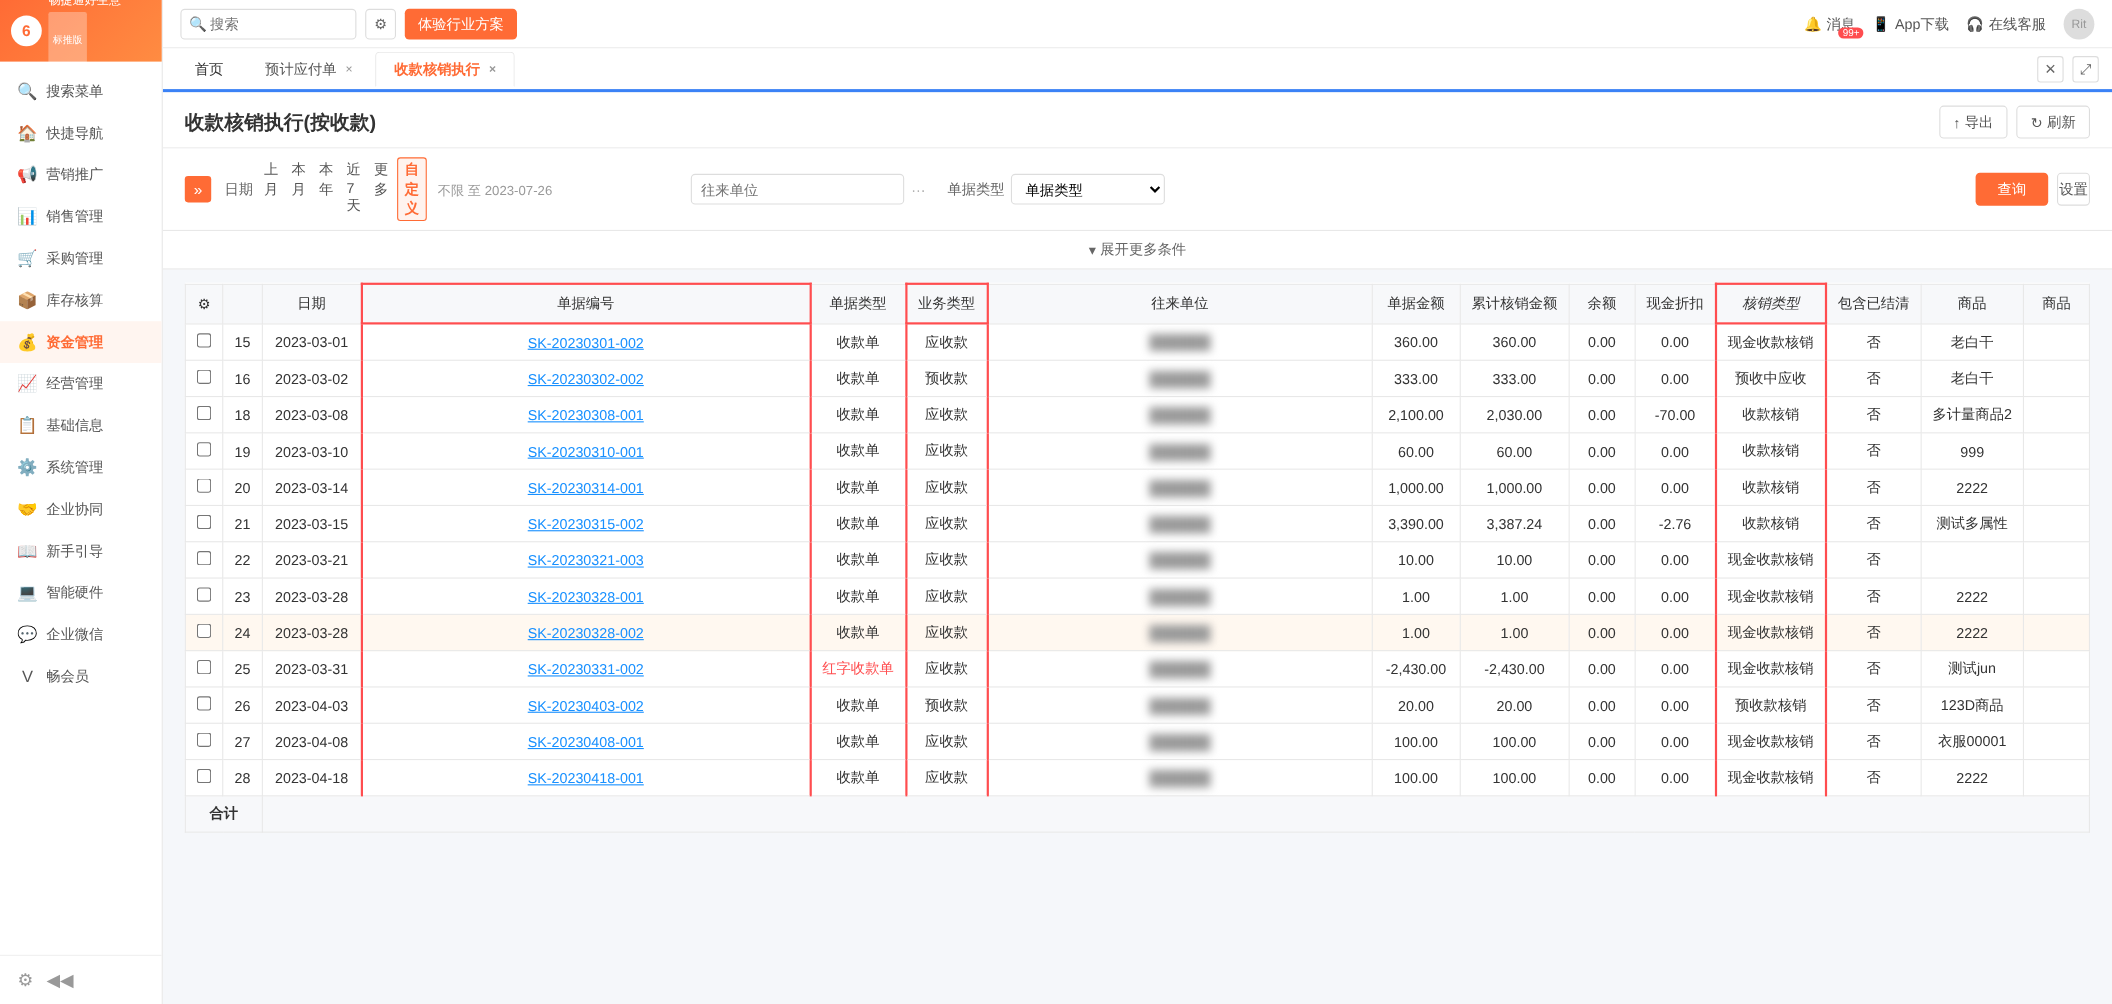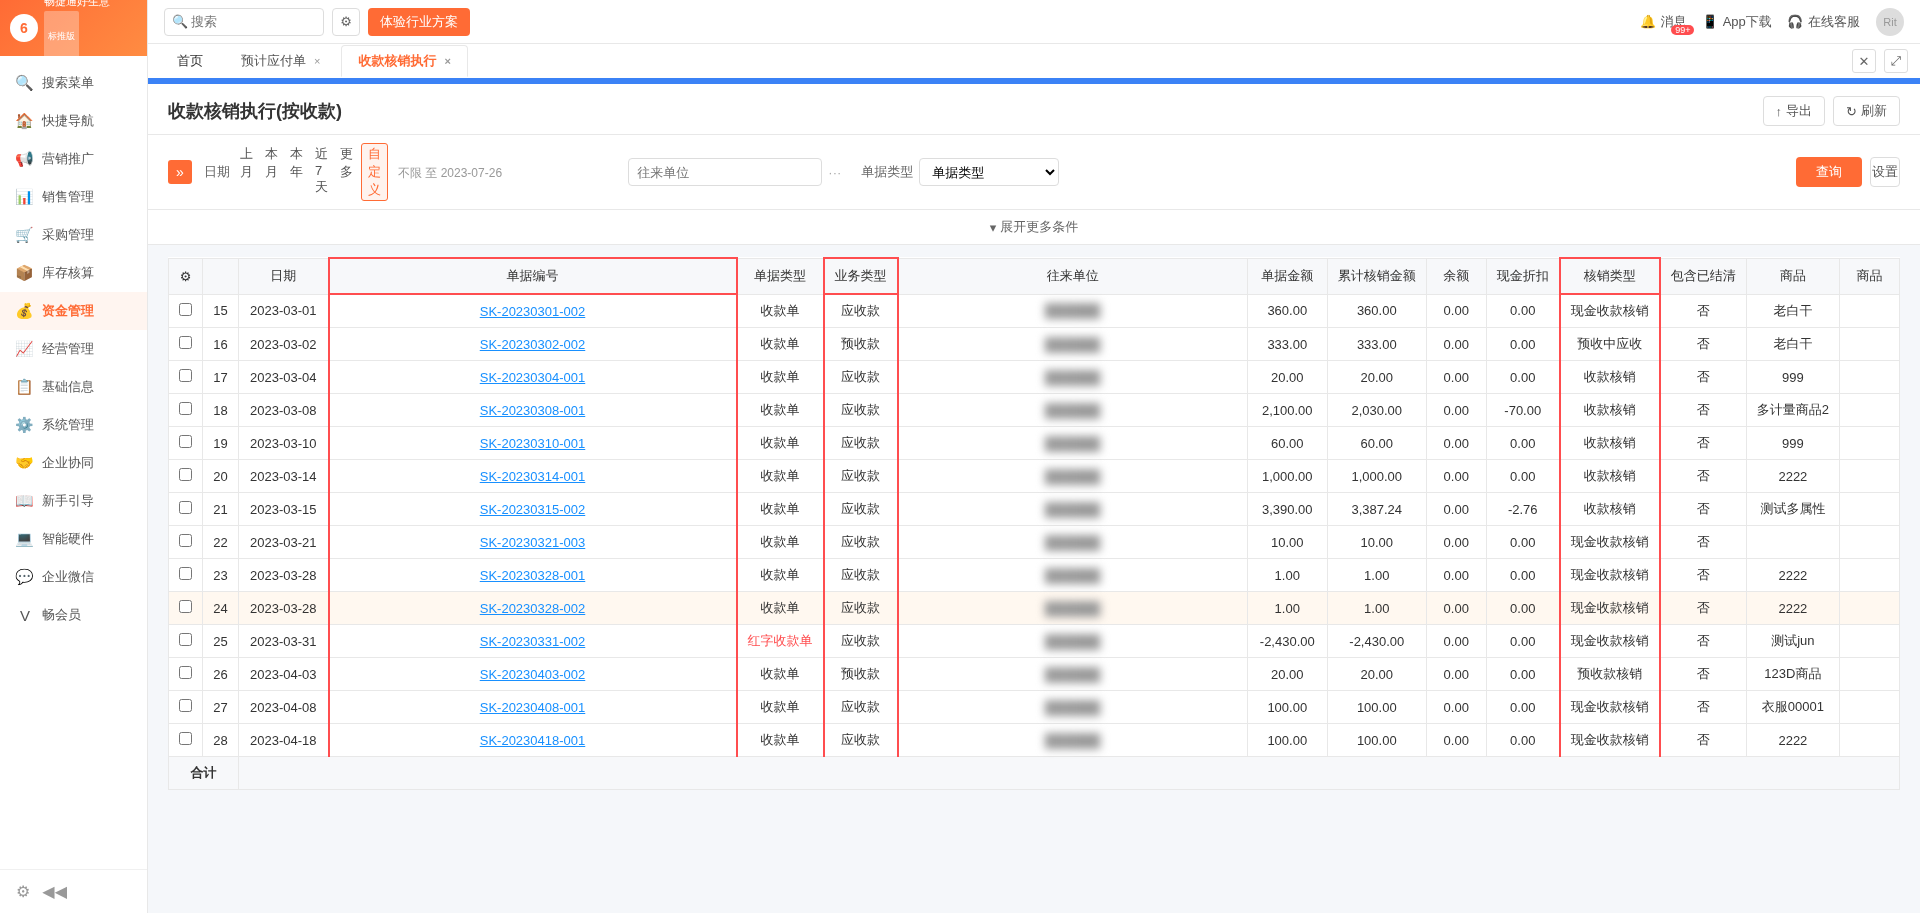--- a/index.html
+++ b/index.html
@@ -64,21 +64,21 @@
     .topnav-right { display: flex; align-items: center; gap: 16px; color: #555; }
     .notif-badge { position: relative; display: inline-flex; align-items: center; gap: 4px; }
     .badge-dot { position: absolute; top: -4px; right: -8px; background: #ff4d4f; color: #fff; font-size: 9px; border-radius: 8px; padding: 0 4px; min-width: 16px; text-align: center; margin-top: 16px; }
 
     
     .tabs-bar {
       height: 40px;
       background: #fff;
       display: flex;
       align-items: center;
-      border-bottom: 6px solid #3b82f6;
+      border-bottom: 3px solid #3b82f6;
       padding: 0 12px;
       gap: 4px;
     }
     .tab {
       height: 32px; padding: 0 16px; display: flex; align-items: center; gap: 6px;
       cursor: pointer; border-radius: 4px 4px 0 0; font-size: 13px; color: #555;
       border: 1px solid transparent;
     }
     .tab.active { background: #fff; border-color: #e8e8e8; border-bottom-color: #fff; color: #ff6b35; font-weight: bold; }
     .tab-close { font-size: 11px; color: #999; cursor: pointer; margin-left: 2px; }
@@ -101,21 +101,21 @@
       display: flex;
       align-items: center;
       gap: 12px;
       flex-wrap: wrap;
     }
     .filter-toggle-btn { width: 24px; height: 24px; background: #ff6b35; color: #fff; border: none; border-radius: 3px; cursor: pointer; display: flex; align-items: center; justify-content: center; font-size: 14px; }
     .filter-group { display: flex; align-items: center; gap: 6px; }
     .filter-label { color: #666; white-space: nowrap; }
     .filter-links { display: flex; gap: 4px; }
     .filter-link { color: #555; cursor: pointer; padding: 2px 4px; font-size: 13px; }
-    .filter-link.custom { color: #ff6b35; background: #fff3ee; border: 1px solid #ff6b35; border-radius: 3px; padding: 1px 6px; }
+    .filter-link.custom { color: #ff6b35; background: #fff3ee; border: 1px solid #ff6b35; border-radius: 3px; padding: 1px 6px; font-weight: bold; }
     .filter-date-range { color: #999; font-size: 12px; margin-left: 4px; }
     .filter-input { height: 28px; border: 1px solid #ddd; border-radius: 4px; padding: 0 8px; min-width: 140px; }
     .filter-select { height: 28px; border: 1px solid #ddd; border-radius: 4px; padding: 0 8px; min-width: 140px; background: #fff; }
     .query-btn { height: 30px; padding: 0 20px; background: #ff6b35; color: #fff; border: none; border-radius: 4px; cursor: pointer; font-size: 13px; }
     .settings-btn { height: 30px; padding: 0 1px; border: 1px solid #ddd; border-radius: 4px; background: #fff; cursor: pointer; color: #555; font-size: 13px; }
     .expand-more-btn { color: #666; cursor: pointer; display: flex; align-items: center; gap: 4px; font-size: 13px; border: none; background: none; padding: 4px 8px; }
 
     
     .table-container { flex: 1; overflow: auto; padding: 12px 20px; }
     .data-table { width: 100%; border-collapse: collapse; background: #fff; border: 1px solid #e8e8e8; }
@@ -157,21 +157,21 @@
     .col-rownum { width: 36px; }
     .col-date { width: 90px; }
     .col-sn-w { min-width: 140px; }
     .col-type { width: 70px; }
     .col-biz-w { width: 70px; }
     .col-partner { min-width: 120px; }
     .col-amount { width: 80px; }
     .col-cumulative { width: 90px; }
     .col-balance { width: 60px; }
     .col-discount { width: 70px; }
-    .col-cancel-w { width: 80px; }
+    .col-cancel-w { width: 80px; font-style: italic; }
     .col-included { width: 70px; }
     .col-goods { width: 80px; }
     .col-goods2 { width: 60px; }
     .settings-icon-col { width: 30px; }
   </style>
 </head>
 <body>
 
 <div class="sidebar">
   <div class="sidebar-logo">
@@ -404,37 +404,20 @@
       <td class="">333.00</td>
       <td>0.00</td>
       <td class="">0.00</td>
       <td class="col-cancel">预收中应收</td>
       <td>否</td>
       <td>老白干</td>
       <td></td>
     </tr>
             <tr>
       <td><input type="checkbox" style=""></td>
-      <td>17</td>
-      <td>2023-03-04</td>
-      <td class="col-sn"><span class="link-cell">SK-20230304-001</span></td>
-      <td>收款单</td>
-      <td class="col-biz">应收款</td>
-      <td><span class="blurred">██████</span></td>
-      <td class="">20.00</td>
-      <td class="">20.00</td>
-      <td>0.00</td>
-      <td class="">0.00</td>
-      <td class="col-cancel">收款核销</td>
-      <td>否</td>
-      <td>999</td>
-      <td></td>
-    </tr>
-            <tr>
-      <td><input type="checkbox" style=""></td>
       <td>18</td>
       <td>2023-03-08</td>
       <td class="col-sn"><span class="link-cell">SK-20230308-001</span></td>
       <td>收款单</td>
       <td class="col-biz">应收款</td>
       <td><span class="blurred">██████</span></td>
       <td class="">2,100.00</td>
       <td class="">2,030.00</td>
       <td>0.00</td>
       <td class="negative-red">-70.00</td>

